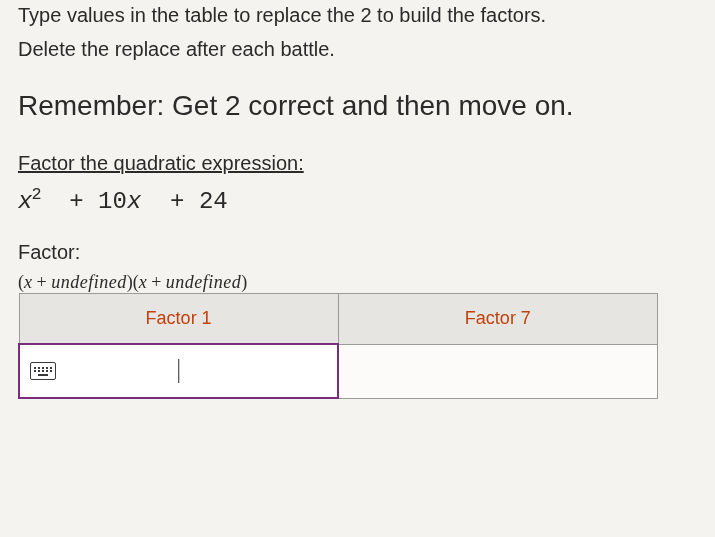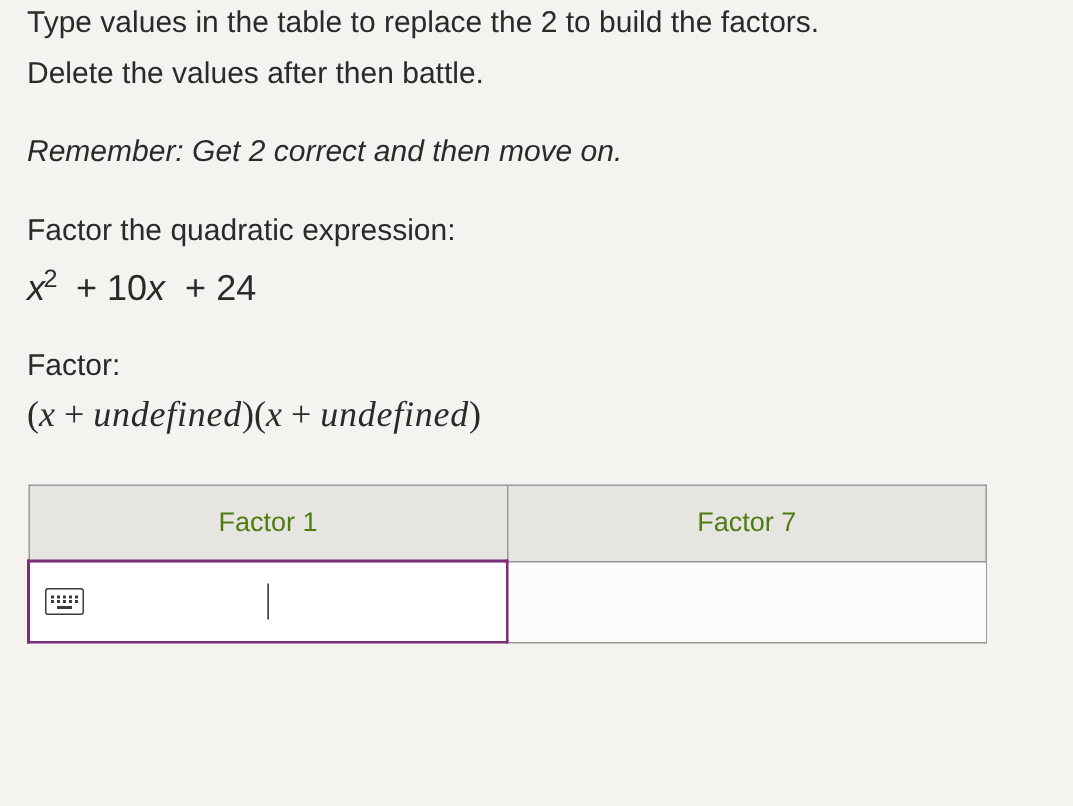--- a/index.html
+++ b/index.html
@@ -6,40 +6,40 @@
   body {
     font-family: Arial, Helvetica, sans-serif;
     background: #f5f3f0;
     width: 715px;
     height: 537px;
     padding: 0 18px;
     color: #2a2a2a;
     overflow: hidden;
   }
   .instr { font-size: 20px; line-height: 1.5; margin-bottom: 4px; }
-  .reminder { font-size: 20px; font-style: italic; margin: 26px 0 30px 0; }
-  .prompt { font-size: 20px; margin-bottom: 10px; }
-  .expr { font-family: Liberation Sans, sans-serif; font-size: 24px; margin-bottom: 26px; }
+  .reminder { font-size: 28px; margin: 26px 0 30px 0; }
+  .prompt { font-size: 20px; margin-bottom: 10px; text-decoration: underline; }
+  .expr { font-family: Liberation Mono, monospace; font-size: 24px; margin-bottom: 26px; }
   .expr .var { font-style: italic; }
   .expr .sup { font-size: 0.7em; vertical-align: super; }
   .expr .x2 { letter-spacing: -1px; }
   .factors-label { font-size: 20px; margin-bottom: 8px; }
-  .factors-expr { font-family: "Times New Roman", Times, serif; font-size: 24px; margin-bottom: 32px; }
+  .factors-expr { font-family: "Times New Roman", Times, serif; font-size: 18px; }
   .factors-expr .var { font-style: italic; }
   .factors-expr .undef { font-style: italic; letter-spacing: 0.5px; }
   table.factor-table {
     border-collapse: collapse;
     width: 640px;
   }
   table.factor-table th {
     background: #e7e5e2;
     border: 1px solid #9a9a9a;
     font-weight: normal;
     font-size: 18px;
-    color: #4d7c0f;
+    color: #c2410c;
     padding: 14px 0;
     width: 50%;
     text-align: center;
   }
   table.factor-table td {
     border: 1px solid #9a9a9a;
     height: 54px;
     padding: 0;
     position: relative;
     background: #fcfbf9;
@@ -79,21 +79,21 @@
     transform: translate(-50%, -50%);
     width: 1.5px;
     height: 24px;
     background: #2a2a2a;
   }
 </style>
 </head>
 <body>
 
 <p class="instr">Type values in the table to replace the 2 to build the factors.</p>
-<p class="instr">Delete the values after then battle.</p>
+<p class="instr">Delete the replace after each battle.</p>
 
 <p class="reminder">Remember: Get 2 correct and then move on.</p>
 
 <p class="prompt">Factor the quadratic expression:</p>
 
 <p class="expr">
   <span class="x2"><span class="var">x</span><span class="sup">2</span></span>
   &nbsp;+&nbsp;<span>10</span><span class="var">x</span>
   &nbsp;+&nbsp;<span>24</span>
 </p>

